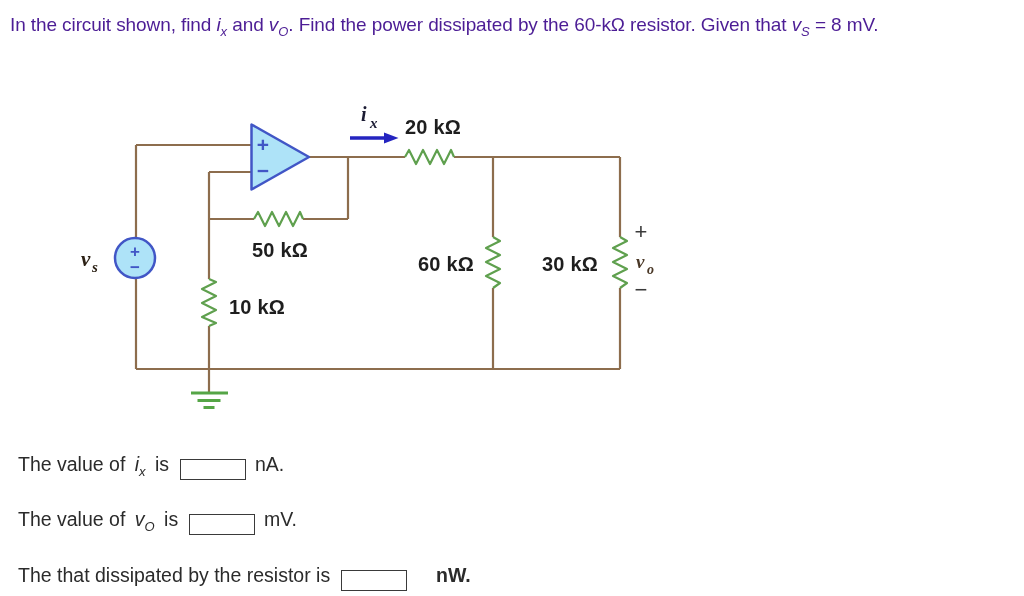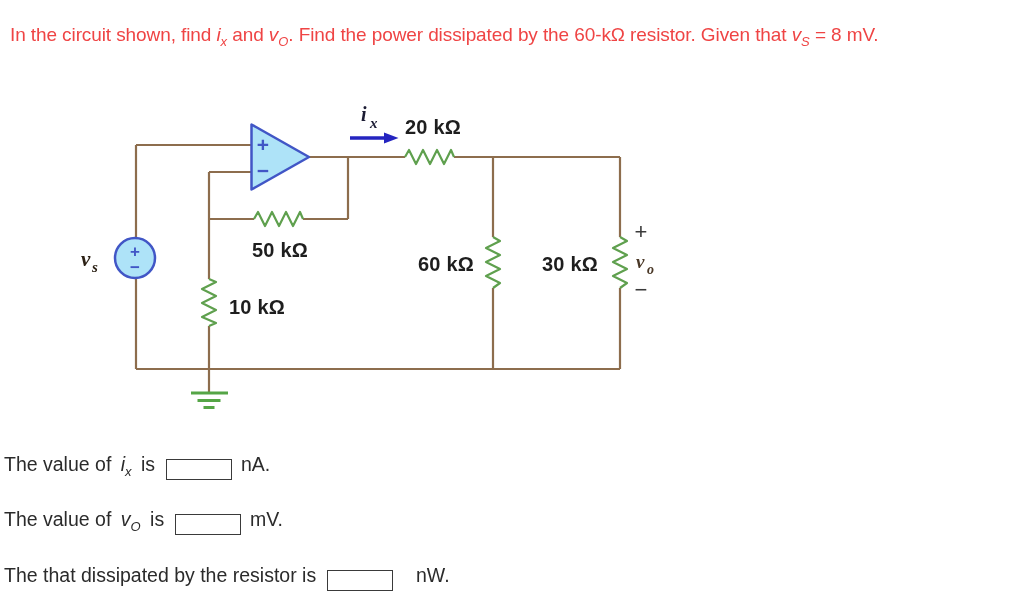--- a/index.html
+++ b/index.html
@@ -1,40 +1,40 @@
 <!DOCTYPE html>
 <html><head>
 <meta charset="utf-8">
 <style>
   html,body{margin:0;padding:0;}
   body{
     width:1024px;height:596px;background:#ffffff;position:relative;
     font-family:"Liberation Sans",sans-serif;color:#2b2b2b;overflow:hidden;
   }
   .title{
-    position:absolute;left:10px;top:23px;font-size:19px;line-height:24px;
-    color:#ef4444;white-space:nowrap;letter-spacing:-0.1px;
+    position:absolute;left:10px;top:13px;font-size:19px;line-height:24px;
+    color:#4c1d95;white-space:nowrap;letter-spacing:-0.1px;
   }
   .ivar{font-style:italic;}
   .subv{font-size:13px;font-style:italic;position:relative;top:5px;letter-spacing:0;}
   .circuit-svg{position:absolute;left:0;top:0;}
   text{font-family:"Liberation Sans",sans-serif;}
   .clabel text{font-size:20px;font-weight:600;letter-spacing:0.2px;}
   .serifit{font-family:"Liberation Serif",serif;font-style:italic;font-weight:700;}
-  .answer-line{position:absolute;left:4px;font-size:19.5px;color:#2b2b2b;white-space:nowrap;}
+  .answer-line{position:absolute;left:18px;font-size:19.5px;color:#2b2b2b;white-space:nowrap;}
   .line1{top:453px;}
   .line2{top:508px;}
   .line3{top:564px;}
   .ansbox{
     display:inline-block;vertical-align:-4px;box-sizing:border-box;
     width:66px;height:21px;border:1.6px solid #3a3a3a;background:#fff;
     font-size:15px;padding:0 4px;margin:0;border-radius:0;outline:none;
     font-family:"Liberation Sans",sans-serif;
   }
-  .ml4{margin-left:4px;} .ml5{margin-left:5px;} .ml12{margin-left:18px;}
+  .ml4{margin-left:4px;} .ml5{margin-left:5px;} .ml12{margin-left:24px;font-weight:bold;}
 </style>
 </head>
 <body>
 
 <div class="title">
   <span>In the circuit shown, find </span><span class="ivar">i</span><span class="subv">x</span><span> and </span><span class="ivar">v</span><span class="subv">O</span><span>. Find the power dissipated by the 60-kΩ resistor. Given that </span><span class="ivar">v</span><span class="subv">S</span><span> = 8 mV.</span>
 </div>
 
 <svg class="circuit-svg" width="1024" height="440" viewBox="0 0 1024 440">
 

